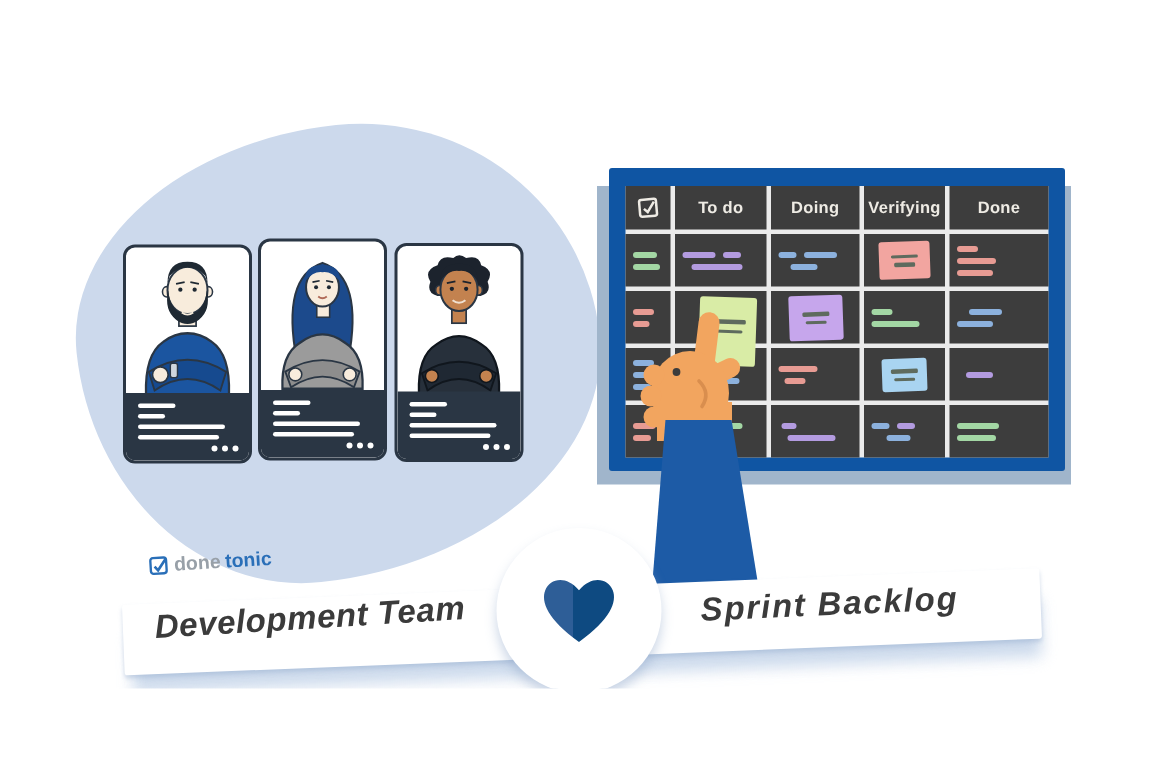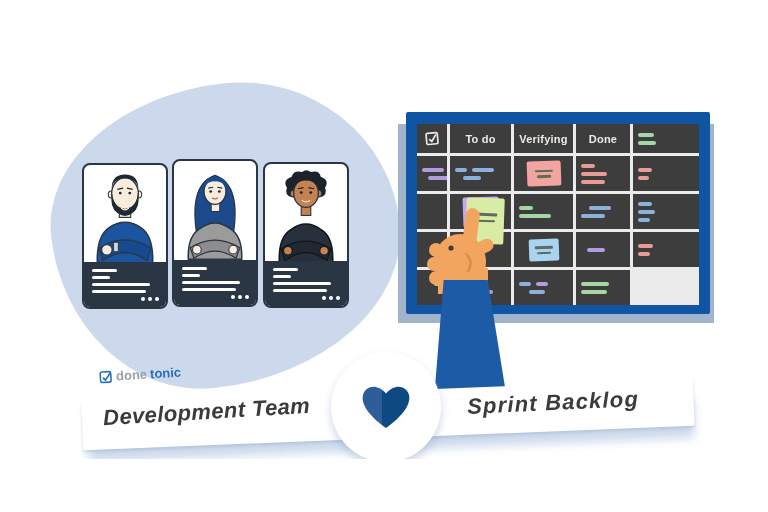--- a/index.html
+++ b/index.html
@@ -164,20 +164,21 @@
   <div class="board-shadow"></div>
   <div class="board-frame">
     <div class="board-grid" id="board-grid">
         <div class="bcell bhead">
           <svg viewBox="0 0 16 16" width="15" height="15" style="transform:rotate(-5deg)">
             <rect x="1.5" y="2" width="12" height="12" rx="1.5" fill="none" stroke="#eeebe4" stroke-width="1.8"></rect>
             <path d="M4.5 8.5 L7 11 L12 4" fill="none" stroke="#eeebe4" stroke-width="1.8"></path>
           </svg>
         </div>
         <div class="bcell bhead">To do</div>
+        <div class="bcell bhead">Doing</div>
         <div class="bcell bhead">Verifying</div>
         <div class="bcell bhead">Done</div>
         <div class="bcell">
           <div class="tline" style="width: 16px; background: rgb(163, 215, 164);"></div>
           <div class="tline" style="width: 18px; background: rgb(163, 215, 164);"></div>
         </div>
         <div class="bcell">
           <div class="pair">
             <div class="tline" style="width: 22px; background: rgb(179, 155, 224);"></div>
             <div class="tline" style="width: 12px; background: rgb(179, 155, 224);"></div>

